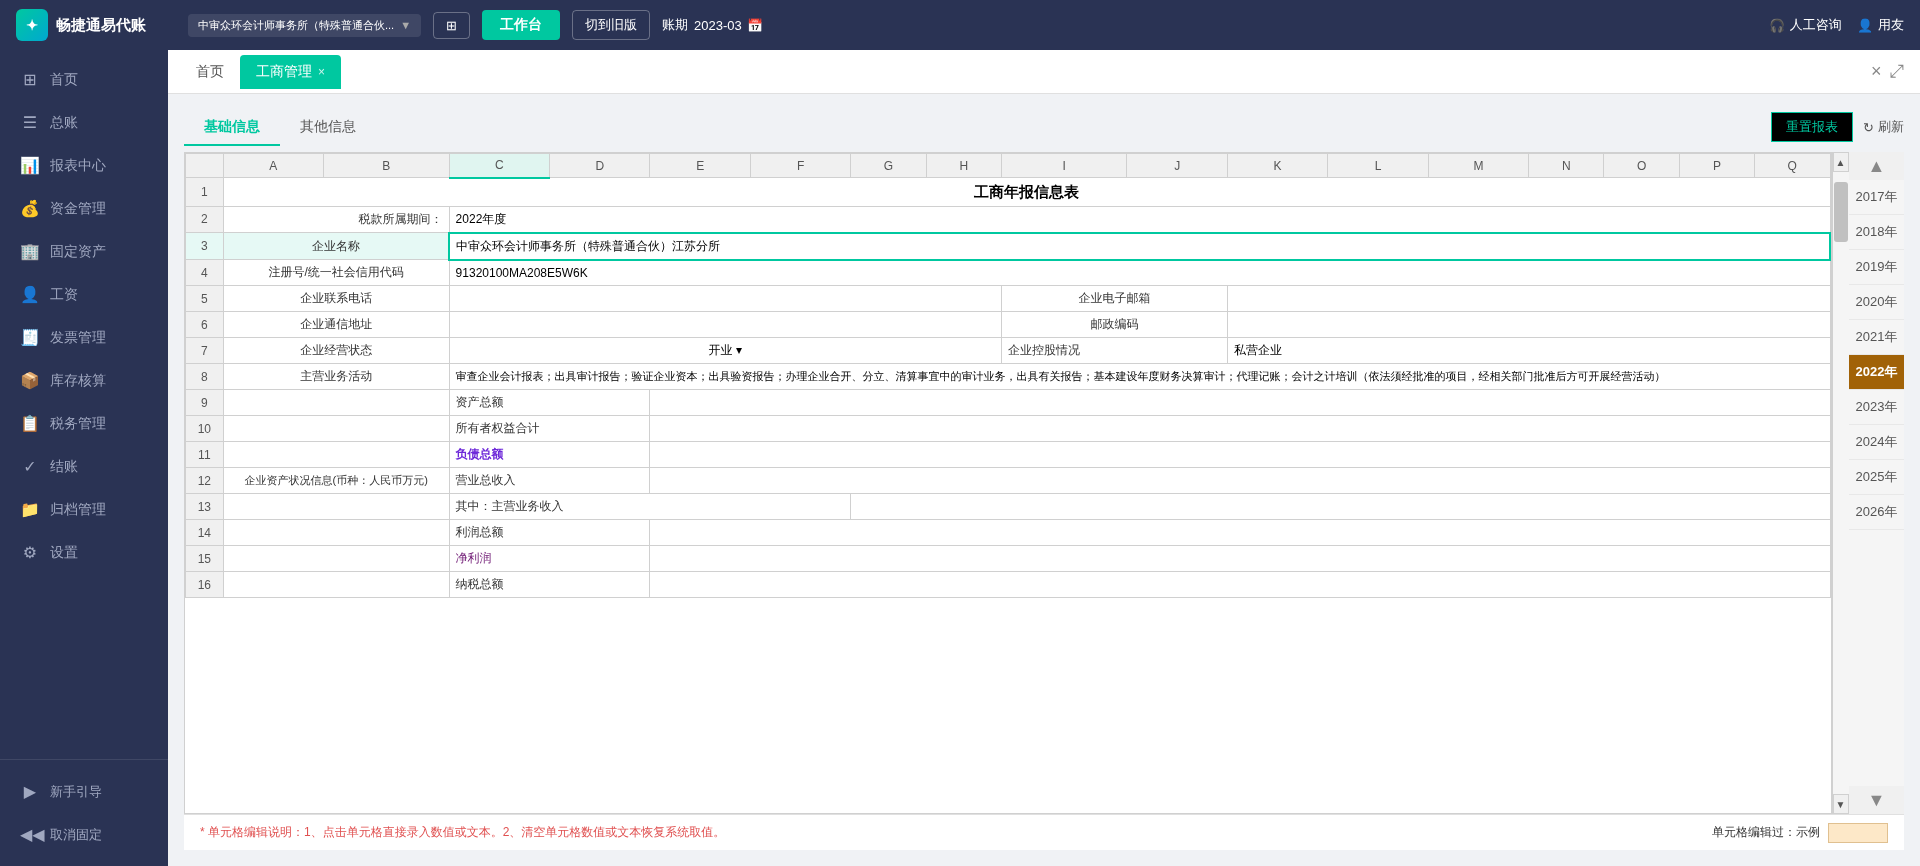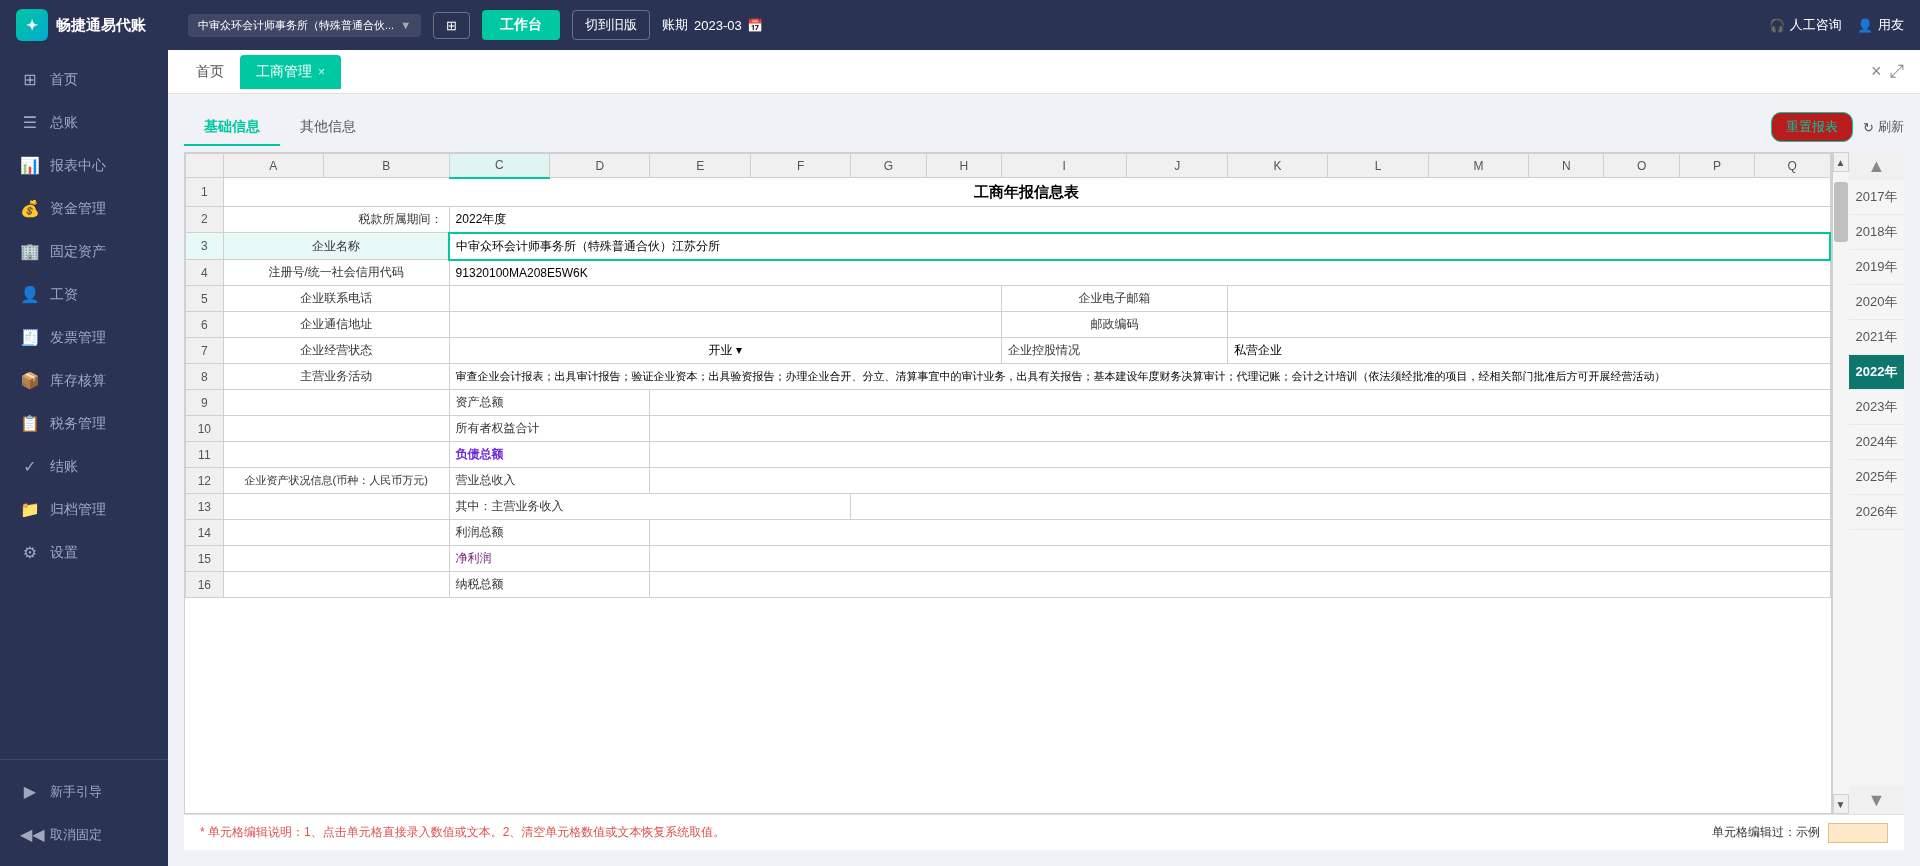--- a/index.html
+++ b/index.html
@@ -42,34 +42,34 @@
     .tab-controls { margin-left: auto; display: flex; gap: 8px; }
     .tab-ctrl-btn { background: none; border: none; cursor: pointer; color: #888; font-size: 18px; }
 
     
     .inner-content { flex: 1; padding: 16px; overflow: hidden; display: flex; flex-direction: column; }
 
     
     .sub-tabs { display: flex; gap: 0; border-bottom: 2px solid #e0e0e0; margin-bottom: 12px; }
     .sub-tab { padding: 8px 20px; cursor: pointer; font-size: 14px; color: #555; border-bottom: 2px solid transparent; margin-bottom: -2px; }
     .sub-tab.active { color: #00c8a0; border-bottom: 2px solid #00c8a0; font-weight: bold; }
-    .reset-btn { background: #b91c1c; border: 1px solid #00c8a0; color: #00c8a0; border-radius: 10px; padding: 5px 14px; cursor: pointer; font-size: 13px; }
+    .reset-btn { background: #000000; border: 1px solid #00c8a0; color: #00c8a0; border-radius: 0; padding: 5px 14px; cursor: pointer; font-size: 13px; }
     .refresh-btn { background: none; border: none; color: #555; cursor: pointer; font-size: 13px; display: flex; align-items: center; gap: 4px; }
 
     
     .sheet-wrapper { display: flex; flex: 1; overflow: hidden; position: relative; }
     .sheet-main { flex: 1; overflow: hidden; border: 1px solid #d0d0d0; background: #fff; }
 
     
     .year-panel { width: 56px; background: #f5f5f5; border-left: 1px solid #d0d0d0; display: flex; flex-direction: column; align-items: center; overflow: hidden; }
     .year-panel-btn { width: 100%; height: 28px; display: flex; align-items: center; justify-content: center; cursor: pointer; color: #888; font-size: 18px; background: #f0f0f0; border: none; }
     .year-list { flex: 1; overflow-y: auto; width: 100%; }
     .year-list::-webkit-scrollbar { display: none; }
     .year-item { width: 100%; padding: 8px 0; text-align: center; cursor: pointer; font-size: 13px; color: #555; border-bottom: 1px solid #e8e8e8; }
-    .year-item.active { background: #0f766e; color: #fff; font-weight: bold; }
+    .year-item.active { background: #a16207; color: #fff; font-weight: bold; }
 
     
     .spreadsheet { width: 100%; border-collapse: collapse; font-size: 12px; table-layout: fixed; }
     .spreadsheet th, .spreadsheet td { border: 1px solid #d0d0d0; padding: 4px 6px; white-space: nowrap; overflow: hidden; text-overflow: ellipsis; }
     .col-header { background: #f0f0f0; text-align: center; font-weight: normal; color: #555; height: 24px; }
     .row-num { background: #f0f0f0; text-align: center; color: #555; width: 30px; min-width: 30px; }
     .table-container { overflow: auto; height: 100%; }
     .table-container::-webkit-scrollbar { height: 12px; width: 12px; }
     .table-container::-webkit-scrollbar-track { background: #f0f0f0; }
     .table-container::-webkit-scrollbar-thumb { background: #c0c0c0; border-radius: 4px; }

